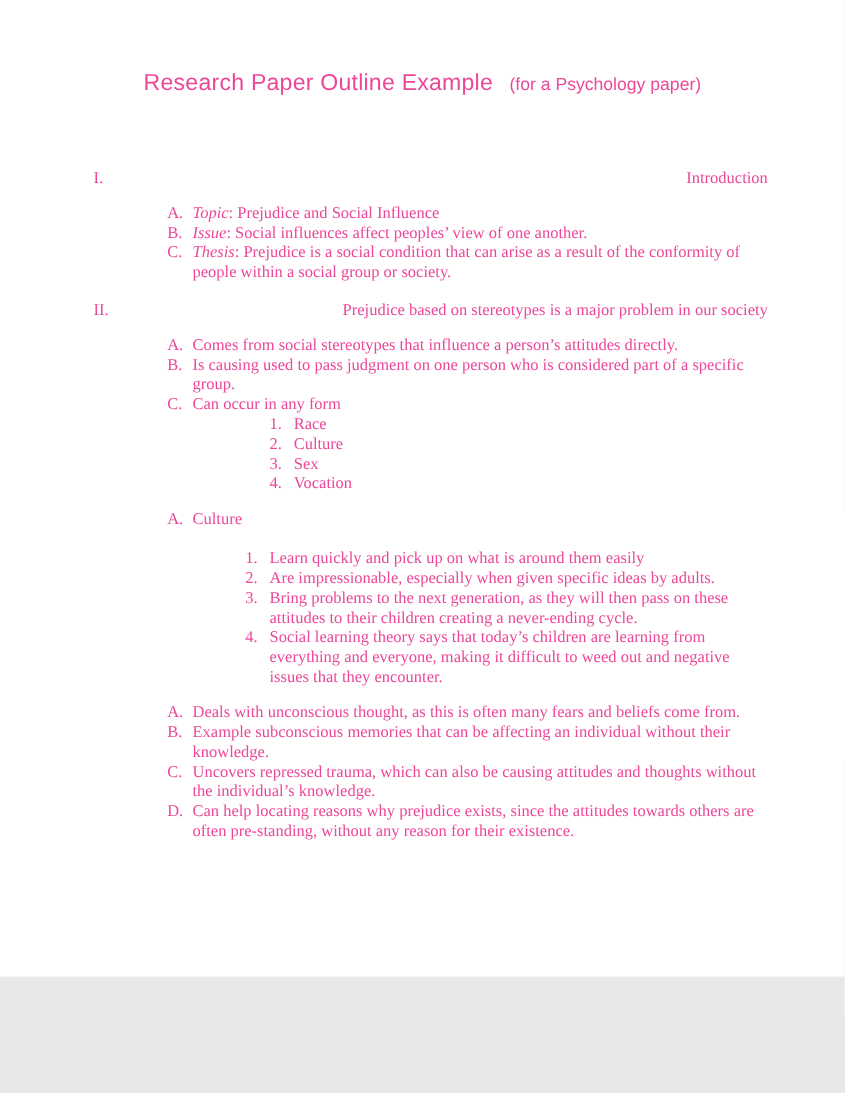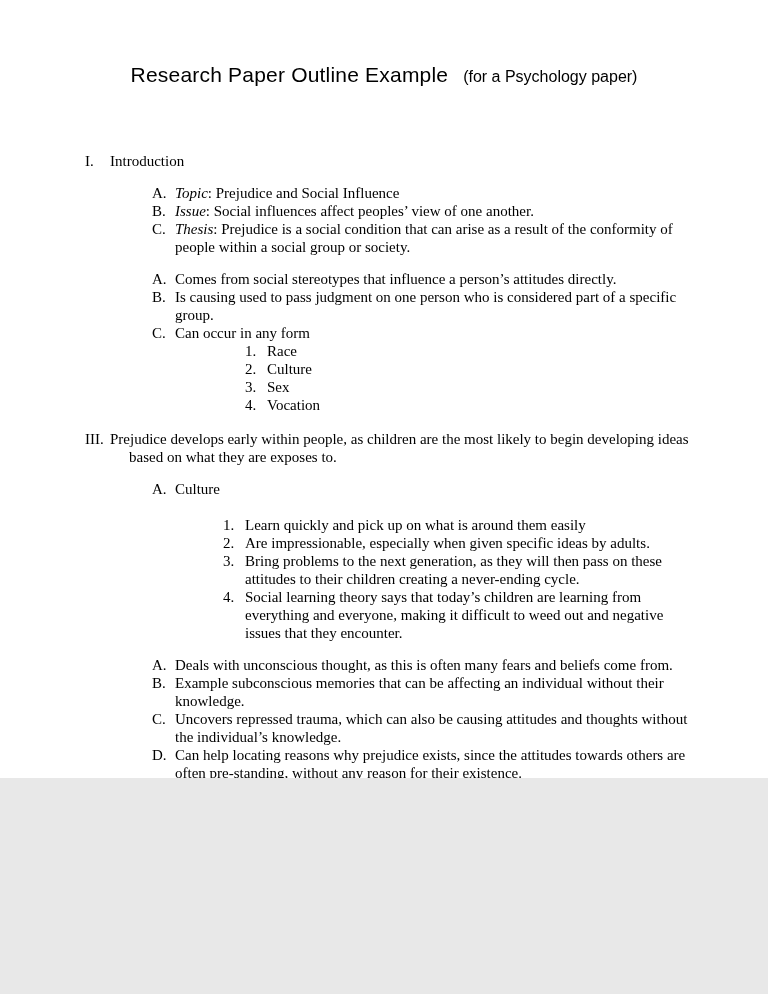--- a/index.html
+++ b/index.html
@@ -3,24 +3,24 @@
 <meta charset="utf-8">
 <style>
   html, body {
     margin: 0;
     padding: 0;
     background: #e8e8e8;
   }
   .page {
     position: relative;
     width: 768px;
-    height: 778px;
+    height: 888px;
     margin: 0 auto;
     background: #ffffff;
-    color: #000000;
+    color: #ec4899;
     font-family: "Liberation Serif", serif;
     overflow: hidden;
     box-sizing: border-box;
   }
   .doc-title {
     margin: 0;
     padding-top: 56px;
     text-align: center;
     font-family: "Liberation Sans", sans-serif;
     font-weight: 400;
@@ -35,21 +35,21 @@
     padding-right: 70px;
     font-size: 15px;
     line-height: 18px;
   }
   .sec {
     display: flex;
     margin-top: 16px;
   }
   .sec--first { margin-top: 60px; }
   .rlabel { flex: 0 0 25px; }
-  .rtext  { flex: 1; }
+  .rtext  { flex: 1; text-align: right; }
   
   .sec--hang .rtext {
     padding-left: 19px;
     text-indent: -19px;
   }
   .items {
     margin-top: 14px;
     margin-left: 67px;
   }
   .li { display: flex; }
@@ -85,20 +85,24 @@
       <div class="li">
         <span class="llabel">B.</span>
         <span class="ltext"><i>Issue</i><span>: Social influences affect peoples’ view of one another.</span></span>
       </div>
       <div class="li">
         <span class="llabel">C.</span>
         <span class="ltext"><i>Thesis</i><span>: Prejudice is a social condition that can arise as a result of the conformity of people within a social group or society.</span></span>
       </div>
     </div>
 
+    <div class="sec">
+      <span class="rlabel">II.</span>
+      <span class="rtext">Prejudice based on stereotypes is a major problem in our society</span>
+    </div>
     <div class="items">
       <div class="li">
         <span class="llabel">A.</span>
         <span class="ltext">Comes from social stereotypes that influence a person’s attitudes directly.</span>
       </div>
       <div class="li">
         <span class="llabel">B.</span>
         <span class="ltext">Is causing used to pass judgment on one person who is considered part of a specific group.</span>
       </div>
       <div class="li">
@@ -118,24 +122,20 @@
           <span class="llabel">3.</span>
           <span class="ltext">Sex</span>
         </div>
         <div class="li">
           <span class="llabel">4.</span>
           <span class="ltext">Vocation</span>
         </div>
       </div>
     </div>
 
-    <div class="sec sec--hang">
-      <span class="rlabel">III.</span>
-      <span class="rtext">Prejudice develops early within people, as children are the most likely to begin developing ideas based on what they are exposes to.</span>
-    </div>
     <div class="items">
       <div class="li">
         <span class="llabel">A.</span>
         <span class="ltext">Culture</span>
       </div>
       <div class="sublist sublist--b">
         <div class="li">
           <span class="llabel">1.</span>
           <span class="ltext">Learn quickly and pick up on what is around them easily</span>
         </div>

